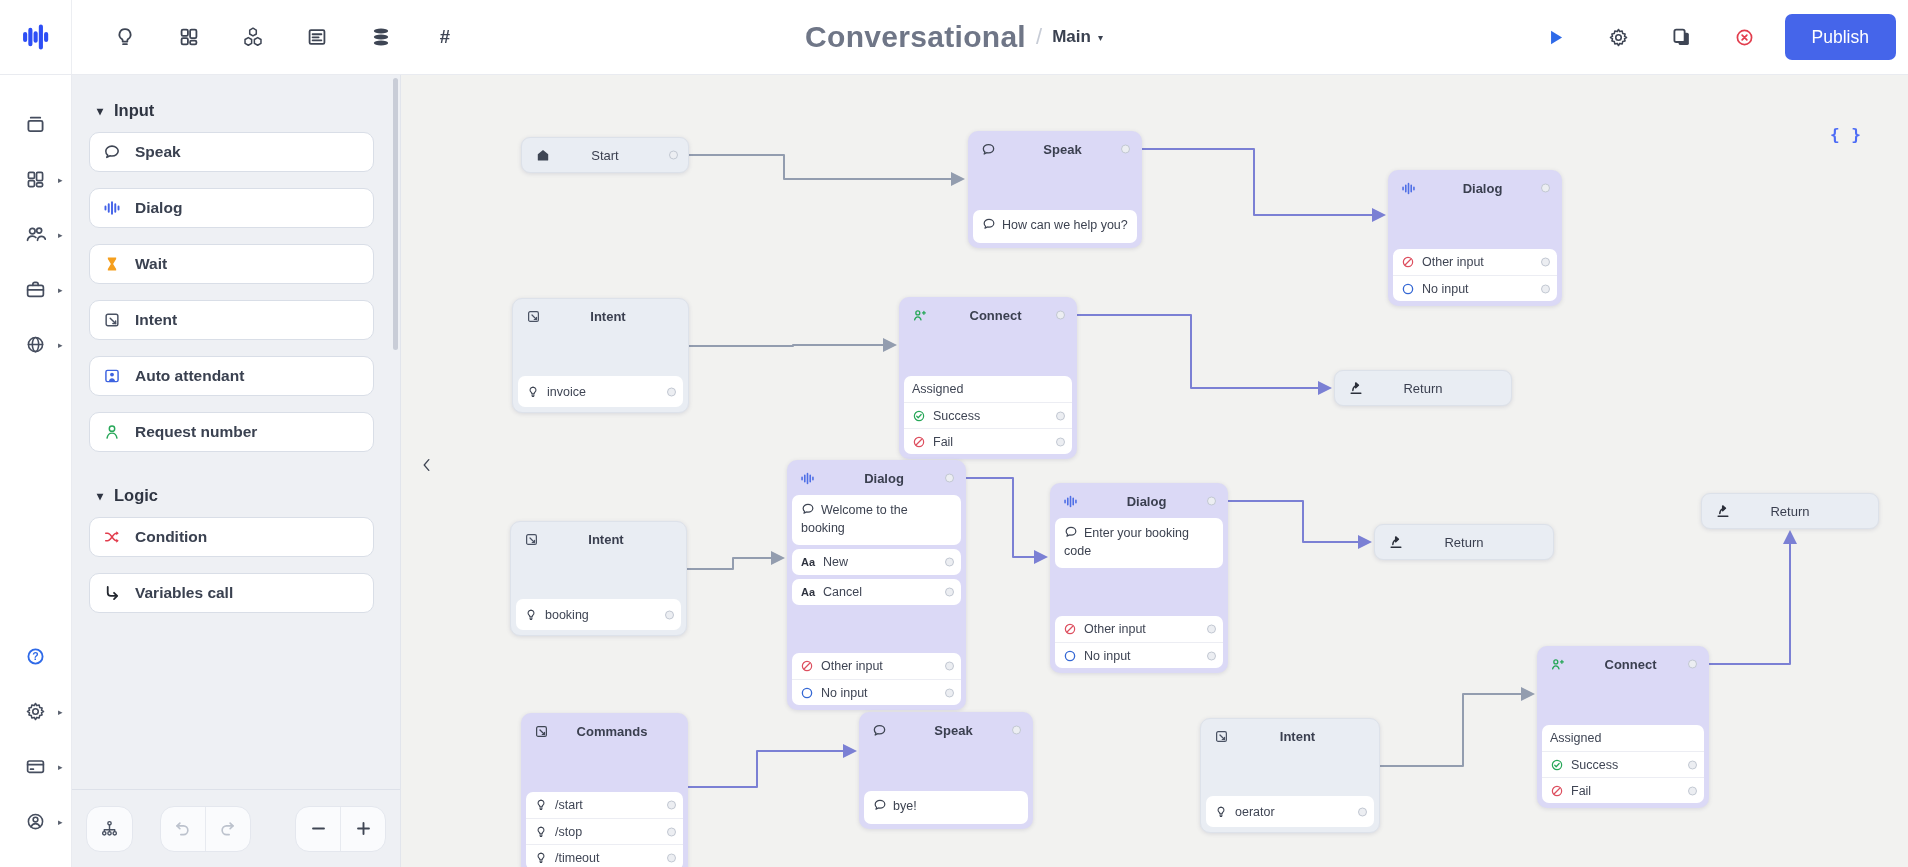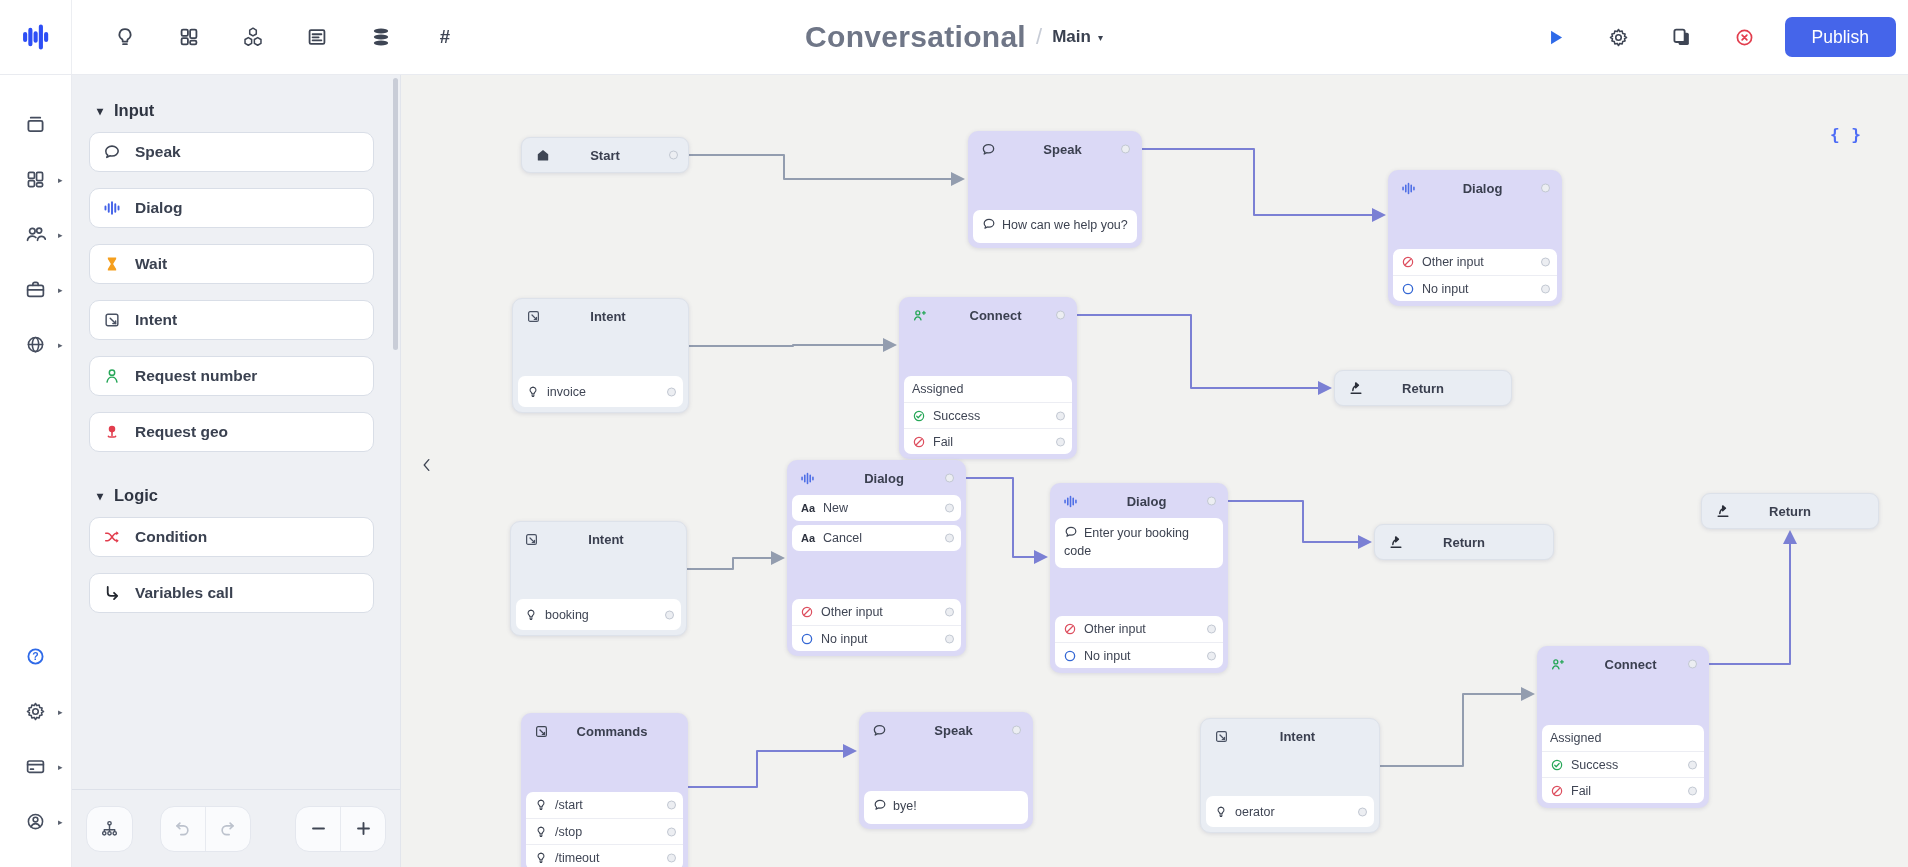--- a/index.html
+++ b/index.html
@@ -14,21 +14,21 @@
   .nav-icons { display:flex; gap:42px; margin-left:42px; }
   .nav-btn { width:22px; height:22px; color:#3e4554; cursor:pointer; }
   .title-block { position:absolute; left:50%; top:50%; transform:translate(-50%,-50%);
                  display:flex; align-items:center; white-space:nowrap; }
   .title-primary { font-size:30px; color:#6f7687; font-weight:600; letter-spacing:.3px; }
   .title-sep { font-size:22px; color:#c7ccd6; margin:0 10px; font-weight:400; }
   .title-secondary { font-size:17px; color:#3a4150; font-weight:600; }
   .title-caret { font-size:10px; color:#3a4150; margin-left:7px; }
   .topbar-actions { margin-left:auto; display:flex; align-items:center; gap:42px; margin-right:30px; }
   .action-btn { width:21px; height:21px; color:#3e4554; cursor:pointer; }
-  .publish-btn { height:40px; padding:0 27px; background:#4565ea; color:#fff; border:none; border-radius:7px;
+  .publish-btn { height:46px; padding:0 27px; background:#4565ea; color:#fff; border:none; border-radius:7px;
                  font-size:17.5px; font-weight:500; font-family:"Liberation Sans",sans-serif; margin-right:12px; cursor:pointer; }
 
   
   .rail { position:absolute; left:0; top:75px; width:72px; bottom:0; background:#fff;
           border-right:1px solid #e9ebf0; display:flex; flex-direction:column; align-items:center;
           padding:22px 0 18px 0; z-index:4; }
   .rail-item { position:relative; width:72px; height:55px; display:flex; align-items:center; justify-content:center;
                color:#454d5e; cursor:pointer; }
   .rail-item .ic { width:21px; height:21px; }
   .rail-caret { position:absolute; right:9px; top:50%; transform:translateY(-50%); font-size:8px; color:#59606e; }
@@ -58,21 +58,21 @@
   .ctrl-single { color:#4a5263; }
 
   
   .canvas { position:absolute; left:401px; top:75px; right:0; bottom:0; background:#f2f2f0; overflow:hidden; }
   .edges { position:absolute; left:0; top:0; }
   .node { position:absolute; border-radius:10px; box-shadow:0 1px 4px rgba(70,70,110,.15); font-size:12.5px; }
   .node.lav { background:#dbd9f6; padding:5px; }
   .node.gray { background:#e9edf3; border:1px solid #dde2ea; padding:5px; }
   .node.pill { background:#e9edf3; border:1px solid #dce1e9; border-radius:9px; height:36px;
                display:flex; align-items:center; padding:0 13px; }
-  .node.pill .n-title { position:absolute; left:0; right:0; text-align:center; font-size:13px; font-weight:700; color:#3a3f4f; }
+  .node.pill .n-title { position:absolute; left:0; right:0; text-align:center; font-size:13px; font-weight:400; color:#3a3f4f; }
   .node.pill .ic { width:16px; height:16px; z-index:1; }
   .node.pill .port { right:10px; }
   .n-header { position:relative; height:26px; display:flex; align-items:center; padding:0 8px; margin-bottom:4px; }
   .node.gray .n-header { height:24px; }
   .n-header .ic { width:15px; height:15px; }
   .n-title { flex:1; text-align:center; font-size:13px; font-weight:700; color:#3a3f4f; }
   .card { background:#fff; border-radius:7px; margin-bottom:4px; position:relative; overflow:hidden; }
   .card:last-child { margin-bottom:0;margin-top:48px; }
   .row { position:relative; height:26px; display:flex; align-items:center; gap:7px; padding:0 24px 0 8px; color:#3f4554; }
   .node.gray .row { height:31px; }
@@ -304,37 +304,37 @@
         <span class="ic" style="color: rgb(74, 82, 99);">
           <svg viewBox="0 0 16 16" fill="none" stroke="currentColor" stroke-width="1.3" stroke-linecap="round" stroke-linejoin="round">
             <rect x="2.8" y="2.8" width="10.4" height="10.4" rx="1.6"></rect>
             <path d="M6.4 6.4l4.8 4.8"></path>
             <path d="M11.2 8.8v2.4H8.8"></path>
           </svg>
         </span>
         <span>Intent</span>
       </div>
       <div class="side-item">
+        <span class="ic" style="color: rgb(61, 99, 224);">
+          <svg viewBox="0 0 16 16" fill="none" stroke="currentColor" stroke-width="1.3" stroke-linecap="round" stroke-linejoin="round">
+            <rect x="2.6" y="3" width="10.8" height="10" rx="1.4"></rect>
+            <circle cx="8" cy="6.7" r="1.7" fill="currentColor" stroke="none"></circle>
+            <path d="M5.2 12.9c.3-1.9 1.5-2.9 2.8-2.9s2.5 1 2.8 2.9z" fill="currentColor" stroke="none"></path>
+          </svg>
+        </span>
+        <span>Auto attendant</span>
+      </div>
+      <div class="side-item">
         <span class="ic" style="color: rgb(39, 167, 88);">
           <svg viewBox="0 0 16 16" fill="none" stroke="currentColor" stroke-width="1.3" stroke-linecap="round" stroke-linejoin="round">
             <circle cx="8" cy="5" r="2.4"></circle>
             <path d="M3.6 13.4c.5-2.9 2.2-4.4 4.4-4.4s3.9 1.5 4.4 4.4"></path>
           </svg>
         </span>
         <span>Request number</span>
-      </div>
-      <div class="side-item">
-        <span class="ic" style="color: rgb(226, 61, 77);">
-          <svg viewBox="0 0 16 16" fill="none" stroke="currentColor" stroke-width="1.4" stroke-linecap="round" stroke-linejoin="round">
-            <circle cx="8" cy="5.3" r="2.9" fill="currentColor" stroke="none"></circle>
-            <path d="M8 8.2v2.9"></path>
-            <path d="M4.8 11.7c0 1 6.4 1 6.4 0"></path>
-          </svg>
-        </span>
-        <span>Request geo</span>
       </div>
       <div class="section-gap"></div>
       <div class="section-header">
         <span class="section-caret"><span>▾</span></span>
         <span>Logic</span>
       </div>
       <div class="side-item">
         <span class="ic" style="color: rgb(226, 61, 77);">
           <svg viewBox="0 0 16 16" fill="none" stroke="currentColor" stroke-width="1.3" stroke-linecap="round" stroke-linejoin="round">
             <path d="M2.4 4.7h1.6c3.4 0 4.6 6.6 8 6.6h.6"></path>
@@ -591,20 +591,25 @@
       <div class="n-header">
         <span class="ic" style="color: rgb(79, 111, 230);">
           <svg viewBox="0 0 16 16" fill="none" stroke="currentColor" stroke-width="1.7" stroke-linecap="round" stroke-linejoin="round">
             <path d="M2.2 6.6v2.8M5.1 4.6v6.8M8 2.8v10.4M10.9 4.6v6.8M13.8 6.6v2.8"></path>
           </svg>
         </span>
         <span class="n-title">Dialog</span>
         <span class="port"></span>
       </div>
       <div class="card">
+        <div class="speech"><span class="ic" style="color: rgb(63, 70, 84);"><svg viewBox="0 0 16 16" fill="none" stroke="currentColor" stroke-width="1.4" stroke-linecap="round" stroke-linejoin="round">
+              <path d="M13.5 7.2c0 2.5-2.5 4.4-5.5 4.4-.6 0-1.2-.1-1.7-.2L3.4 12.8l.8-2A4.3 4.3 0 0 1 2.5 7.2C2.5 4.7 5 2.8 8 2.8s5.5 1.9 5.5 4.4z"></path>
+            </svg></span><span>Welcome to the booking</span></div>
+      </div>
+      <div class="card">
         <div class="row">
           <span class="aa">Aa</span>
           <span>New</span>
           <span class="port"></span>
         </div>
       </div>
       <div class="card">
         <div class="row">
           <span class="aa">Aa</span>
           <span>Cancel</span>

